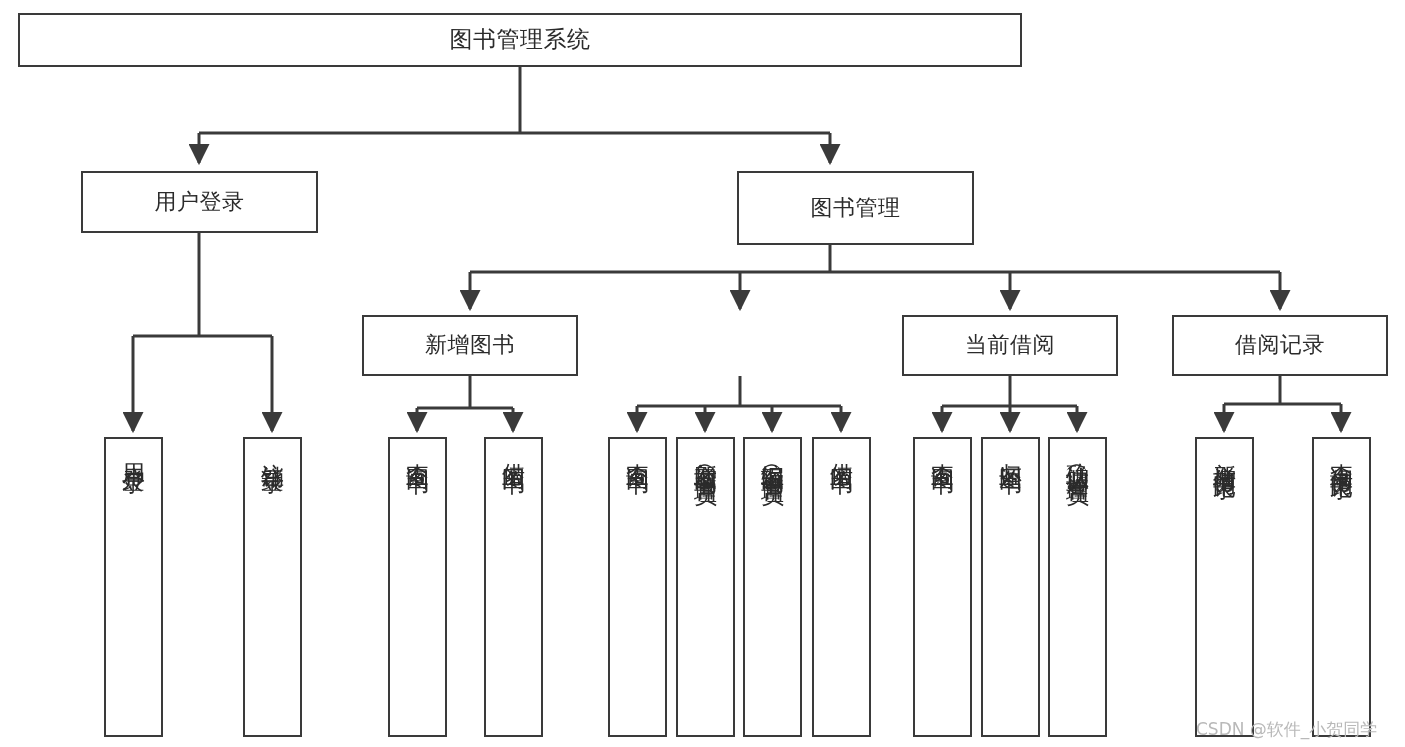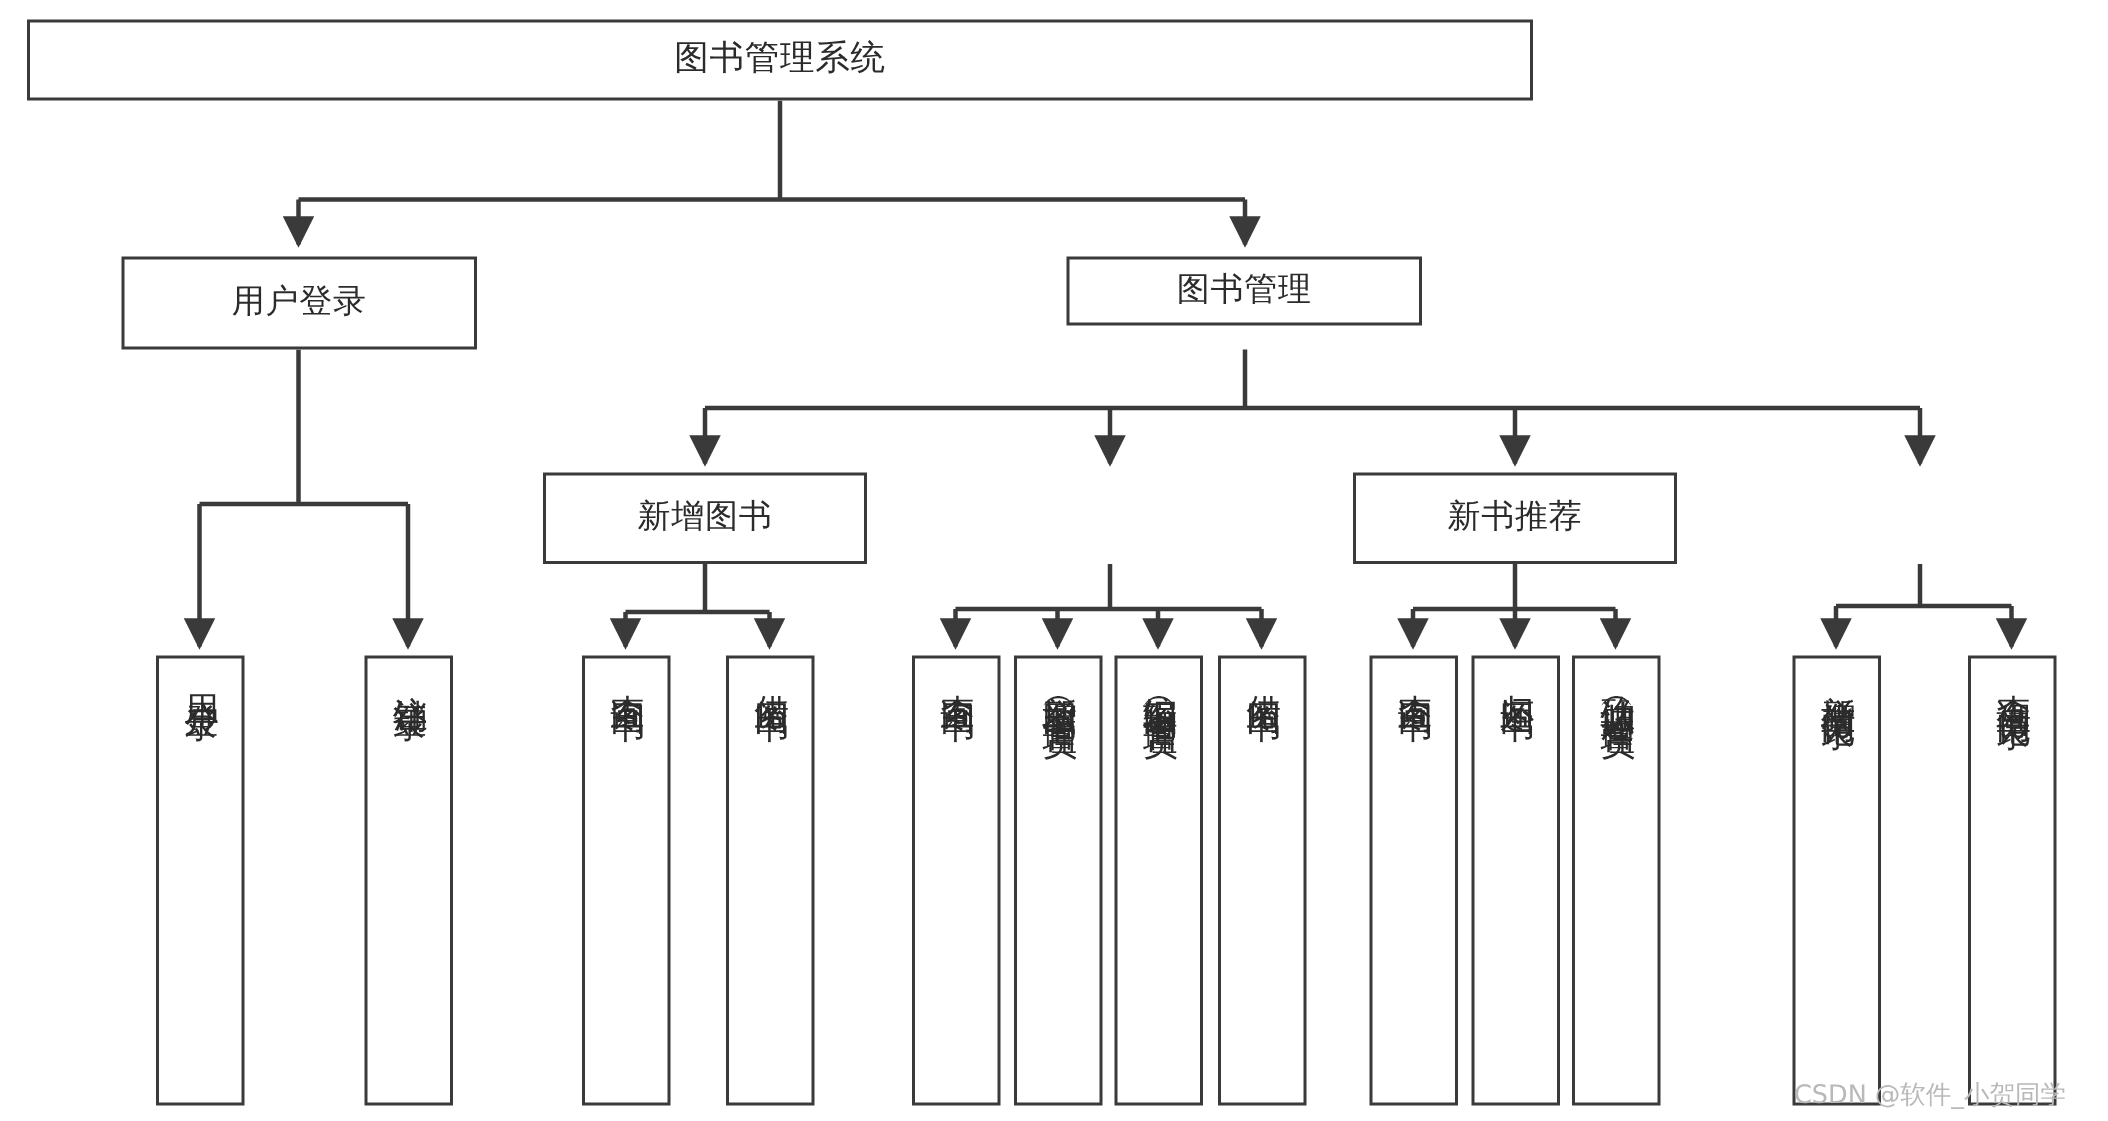--- a/index.html
+++ b/index.html
@@ -127,29 +127,32 @@
     </g>
   </svg>
 
   <div class="node horiz root" style="left:18px; top:13px; width:1004px; height:54px;">
     <span class="node-label">图书管理系统</span>
   </div>
 
   <div class="node horiz" style="left:81px; top:171px; width:237px; height:62px;">
     <span class="node-label">用户登录</span>
   </div>
-  <div class="node horiz" style="left:711px; top:171px; width:237px; height:46px;">
+  <div class="node horiz" style="left:737px; top:171px; width:237px; height:74px;">
     <span class="node-label">图书管理</span>
   </div>
 
   <div class="node horiz" style="left:362px; top:315px; width:216px; height:61px;">
     <span class="node-label">新增图书</span>
   </div>
   <div class="node horiz" style="left:902px; top:315px; width:216px; height:61px;">
-    <span class="node-label">新书推荐</span>
+    <span class="node-label">当前借阅</span>
+  </div>
+  <div class="node horiz" style="left:1172px; top:315px; width:216px; height:61px;">
+    <span class="node-label">借阅记录</span>
   </div>
 
   <div class="node vert" style="left:104px; top:437px; width:59px; height:300px;">
     <span class="node-label">用户登录</span>
   </div>
   <div class="node vert" style="left:243px; top:437px; width:59px; height:300px;">
     <span class="node-label">注销登录</span>
   </div>
 
   <div class="node vert" style="left:388px; top:437px; width:59px; height:300px;">

